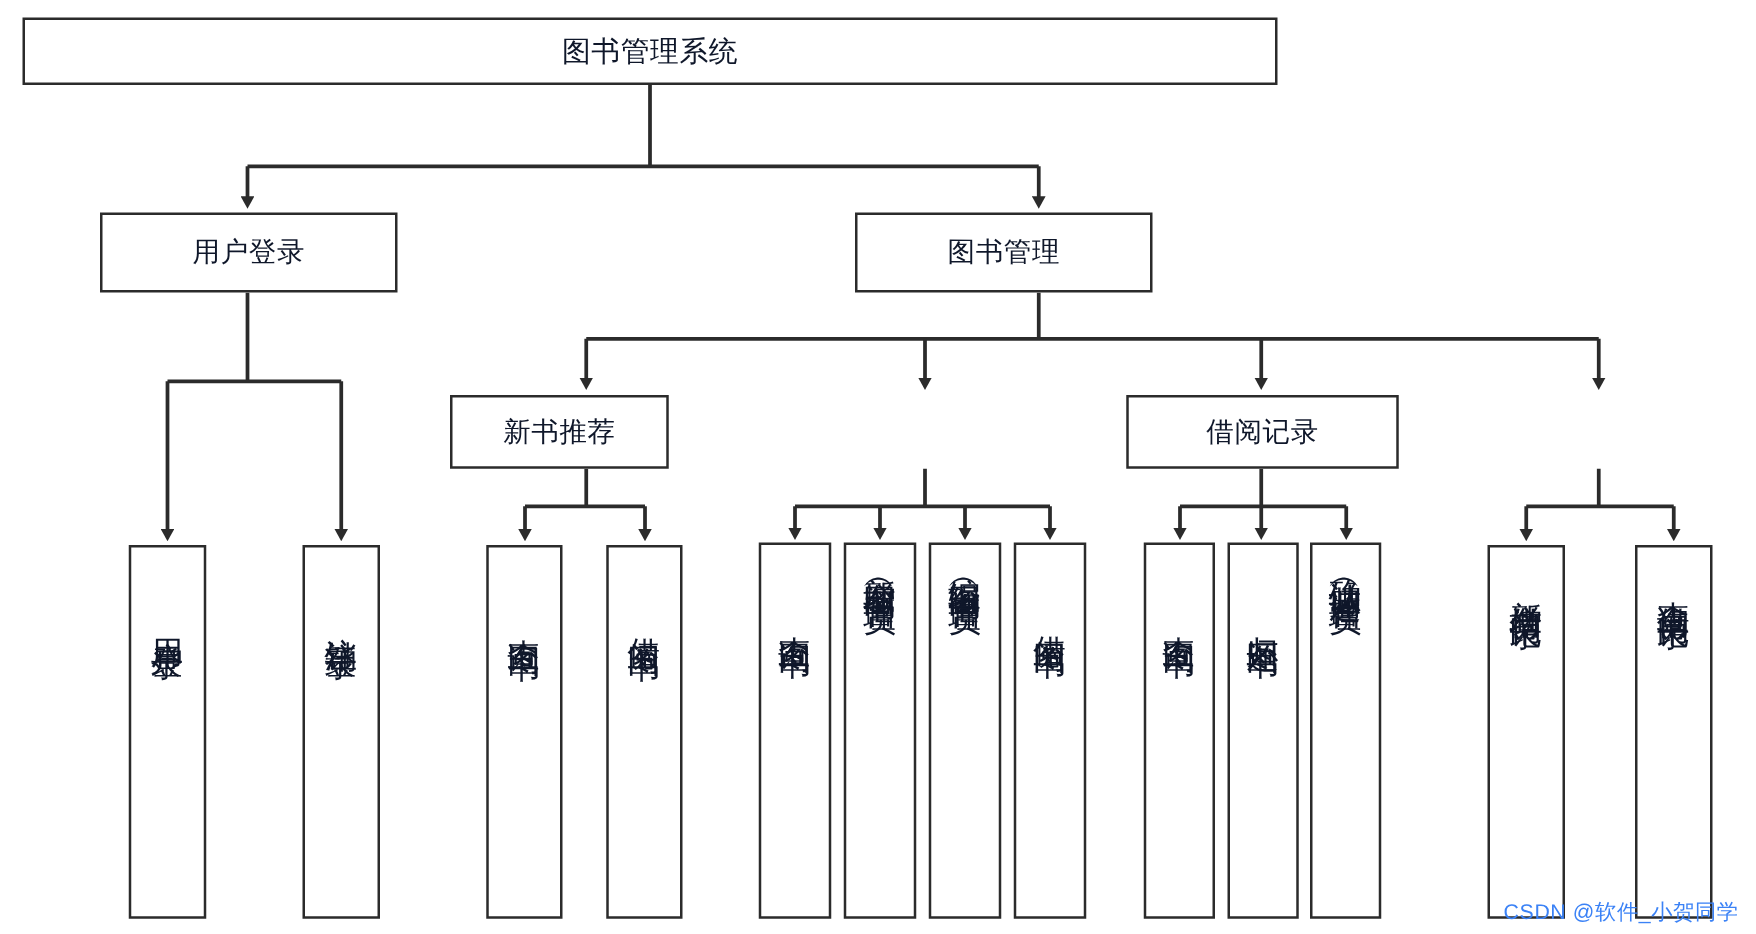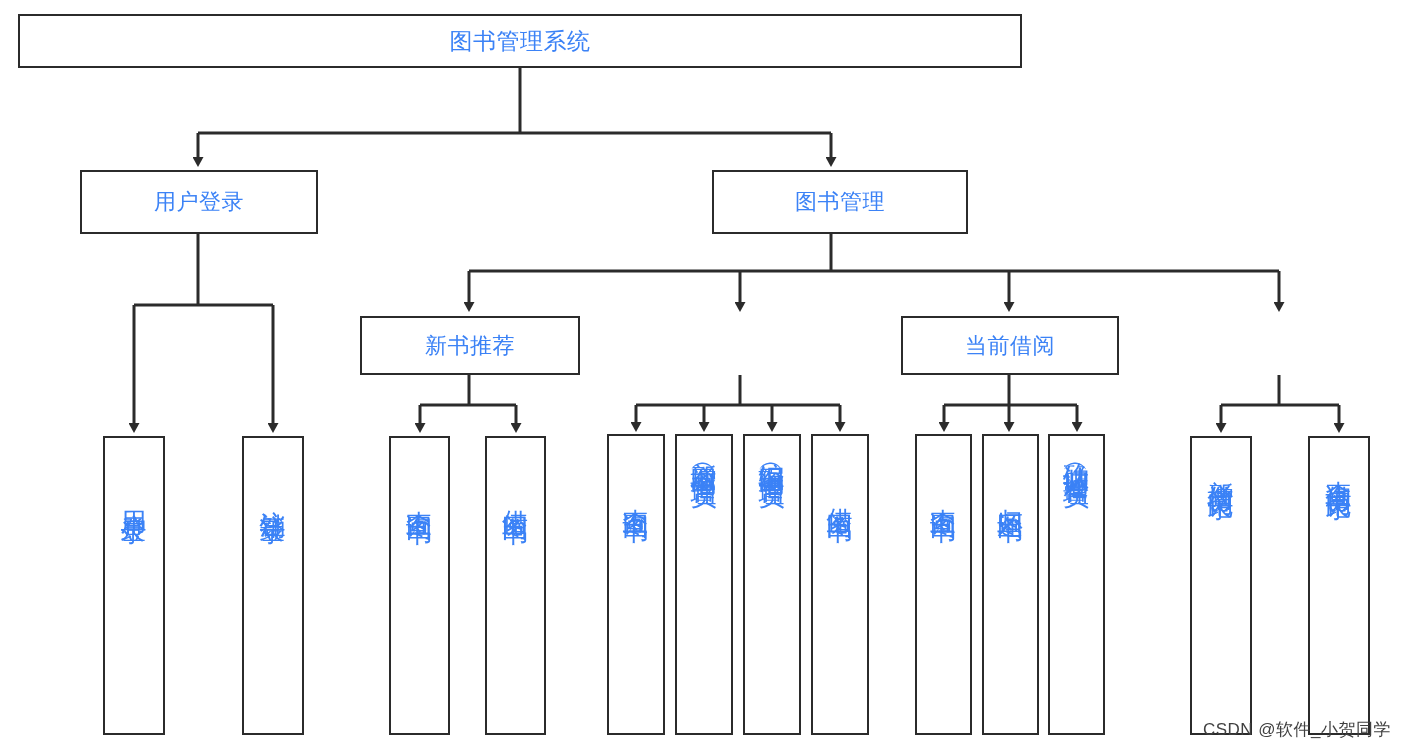--- a/index.html
+++ b/index.html
@@ -24,21 +24,21 @@
     height: 747px;
   }
   .node {
     position: absolute;
     box-sizing: border-box;
     border: 2px solid #2b2b2b;
     background: #ffffff;
     display: flex;
     align-items: center;
     justify-content: center;
-    color: #3b82f6;
+    color: #0f172a;
   }
   .node .label {
     display: block;
     text-align: center;
     line-height: 1.08;
     white-space: nowrap;
   }
   .node.horiz .label {
     font-size: 22px;
     letter-spacing: 0.5px;
@@ -65,21 +65,21 @@
     margin-top: 18px;
   }
   .node.vert.tall .label {
     margin-top: 2px;
   }
   #watermark {
     position: absolute;
     right: 14px;
     bottom: 6px;
     font-size: 17px;
-    color: #404040;
+    color: #3b82f6;
     letter-spacing: 0.5px;
     white-space: nowrap;
     pointer-events: none;
   }
 </style>
 </head>
 <body>
 
 <div id="canvas">
 
@@ -134,29 +134,29 @@
     </g>
   </svg>
 
   <div class="node root horiz" style="left:18px; top:14px; width:1004px; height:54px;">
     <span class="label">图书管理系统</span>
   </div>
 
   <div class="node horiz" style="left:80px; top:170px; width:238px; height:64px;">
     <span class="label">用户登录</span>
   </div>
-  <div class="node horiz" style="left:712px; top:170px; width:256px; height:64px;">
+  <div class="node horiz" style="left:684px; top:170px; width:238px; height:64px;">
     <span class="label">图书管理</span>
   </div>
 
-  <div class="node horiz" style="left:360px; top:316px; width:220px; height:59px;">
+  <div class="node horiz" style="left:360px; top:316px; width:175px; height:59px;">
     <span class="label">新书推荐</span>
   </div>
   <div class="node horiz" style="left:901px; top:316px; width:218px; height:59px;">
-    <span class="label">当前借阅</span>
+    <span class="label">借阅记录</span>
   </div>
 
   <div class="node vert short" style="left:103px; top:436px; width:62px; height:299px;">
     <span class="label">用户登录</span>
   </div>
   <div class="node vert short" style="left:242px; top:436px; width:62px; height:299px;">
     <span class="label">注销登录</span>
   </div>
 
   <div class="node vert short" style="left:389px; top:436px; width:61px; height:299px;">

